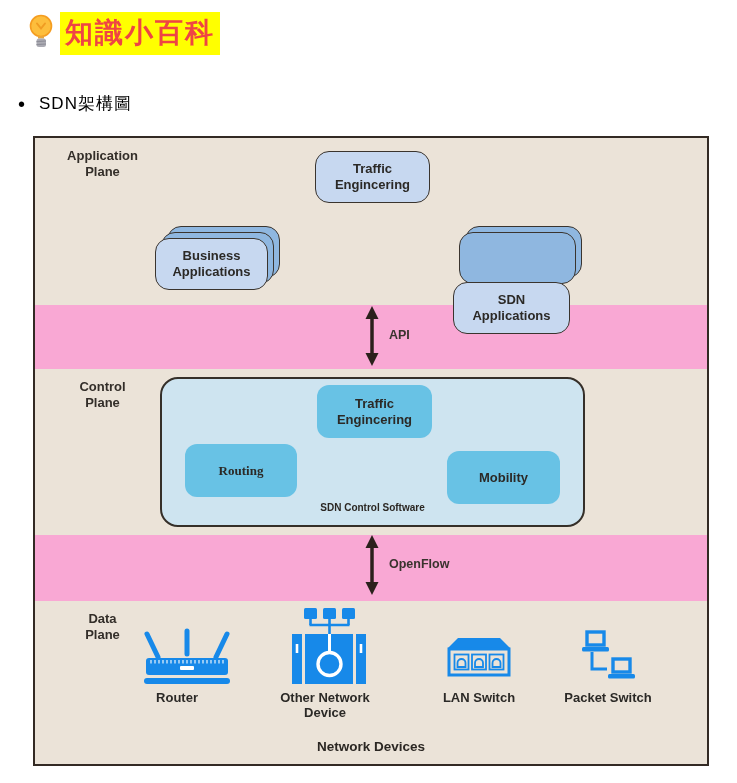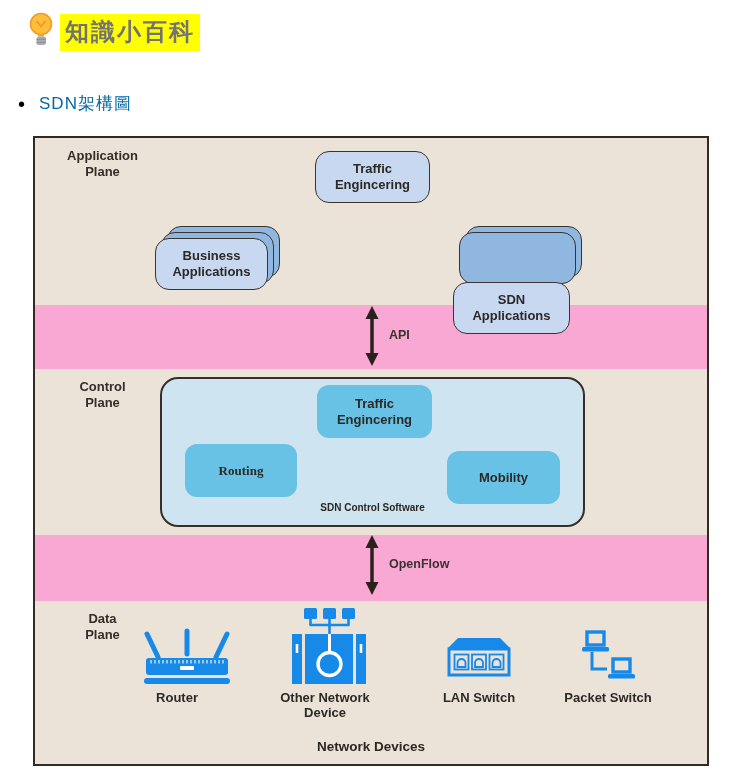--- a/index.html
+++ b/index.html
@@ -1,26 +1,26 @@
 <!DOCTYPE html>
 <html><head>
 <meta charset="utf-8">
 <style>
   * { margin:0; padding:0; box-sizing:border-box; }
   html,body { width:737px; height:783px; background:#ffffff; font-family:"Liberation Sans", sans-serif; overflow:hidden; }
   .page { position:relative; width:737px; height:783px; background:#ffffff; }
 
   
   .header { position:absolute; left:28px; top:12px; display:flex; align-items:center; gap:5px; }
-  .title-highlight { background:#ffff00; color:#737373; font-size:24px; font-weight:bold; padding:2px 5px 3px 5px; letter-spacing:2px; }
+  .title-highlight { background:#ffff00; color:#ef4444; font-size:28px; font-weight:bold; padding:2px 5px 3px 5px; letter-spacing:2px; }
 
   
   .bullet-row { position:absolute; left:18px; top:92px; display:flex; align-items:center; gap:14px; }
   .bullet { color:#000; font-size:20px; line-height:20px; }
-  .sdn-link { color:#0369a1; font-size:17px; text-decoration:none; letter-spacing:1px; cursor:pointer; }
+  .sdn-link { color:#000000; font-size:17px; text-decoration:none; letter-spacing:1px; cursor:pointer; }
 
   
   .diagram { position:absolute; left:33px; top:136px; width:676px; height:630px; border:2px solid #332a24; background:#f9a8d4; }
   .band { position:absolute; left:0; width:672px; background:#ebe3d8; }
   .band-app     { top:0;    height:167px; }
   .band-control { top:231px; height:166px; }
   .band-data    { top:463px; height:163px; }
 
   .plane-label { position:absolute; left:20px; width:95px; text-align:center; font-size:13px; font-weight:bold; color:#332e29; line-height:16px; }
   .plane-label span { display:block; }

